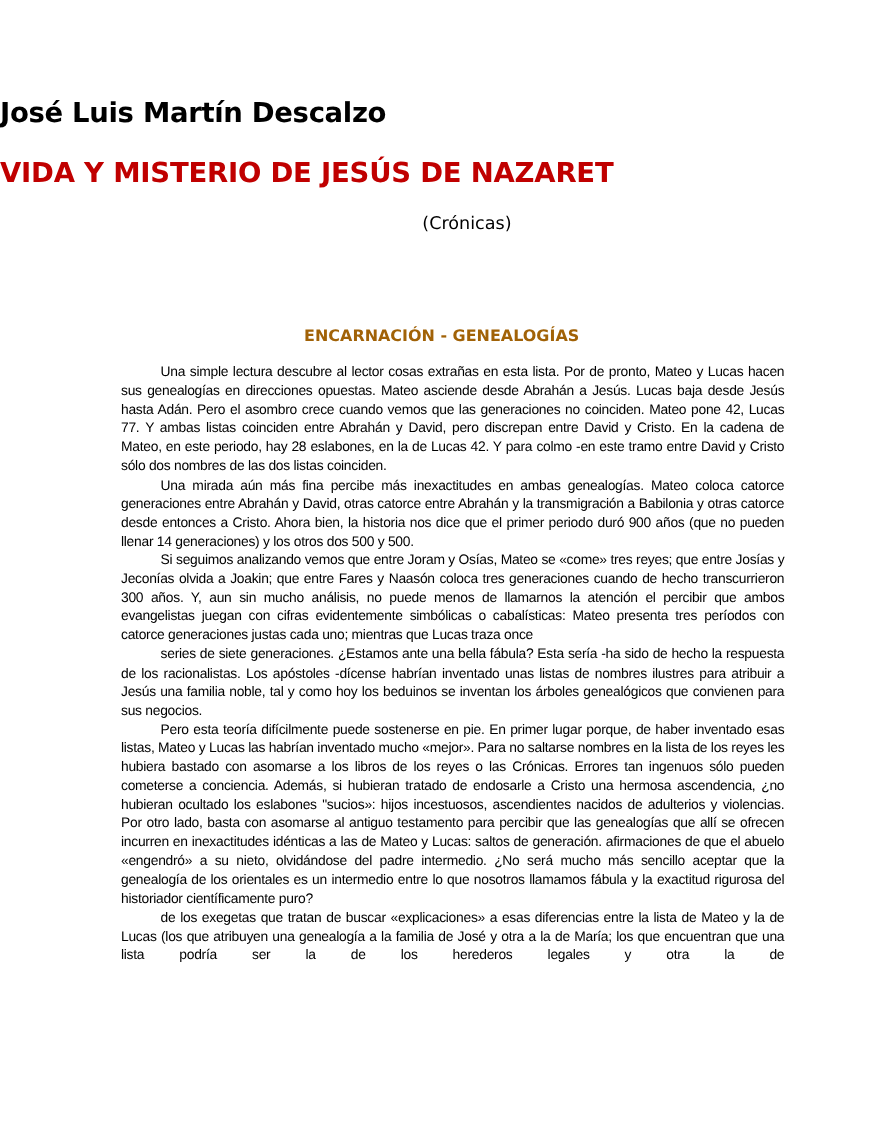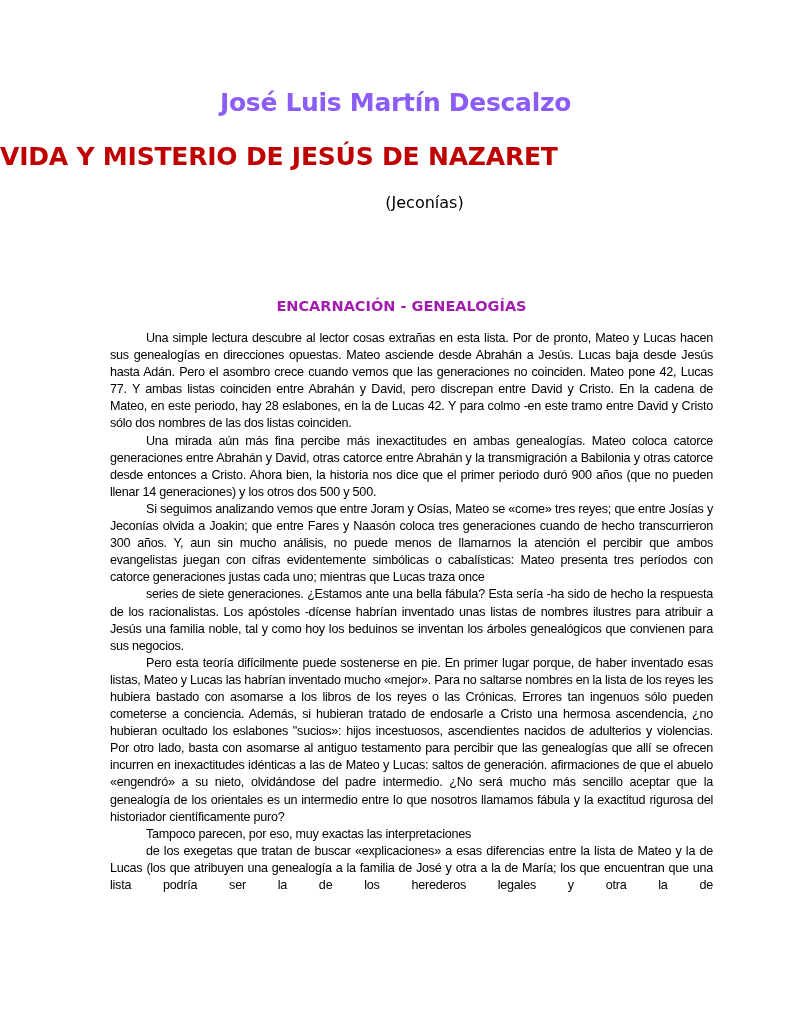--- a/index.html
+++ b/index.html
@@ -1,60 +1,59 @@
 <!DOCTYPE html>
 <html><head>
 <meta charset="utf-8">
 <style>
   html, body { margin: 0; padding: 0; background: #ffffff; }
   body { width: 791px; height: 1024px; position: relative; overflow: hidden; }
   .page { position: absolute; left: 0; top: 0; width: 791px; height: 1024px; background: #fff; }
   .author {
     position: absolute; left: 0; width: 791px; top: 88px;
-    text-align: center; color: #8b5cf6;
+    text-align: left; color: #000000;
     font-family: "DejaVu Sans", sans-serif; font-weight: bold; font-size: 25px;
     letter-spacing: -0.3px;
   }
   .title {
     position: absolute; left: 0; width: 791px; top: 142px;
     text-align: left; color: #c00000;
     font-family: "DejaVu Sans", sans-serif; font-weight: bold; font-size: 25px;
     letter-spacing: -0.2px;
   }
   .subtitle {
     position: absolute; left: 0; width: 791px; top: 193px;
     text-align: center; color: #000;
     font-family: "DejaVu Sans", sans-serif; font-size: 16px;
     padding-left: 58px; box-sizing: border-box;
   }
   .section-heading {
     position: absolute; left: 0; width: 791px; top: 298px;
-    text-align: center; color: #a21caf;
+    text-align: center; color: #a16207;
     font-family: "DejaVu Sans", sans-serif; font-weight: bold; font-size: 14.5px;
     padding-left: 12px; box-sizing: border-box;
   }
   .body {
     position: absolute; left: 110px; top: 330px; width: 603px;
     font-family: Liberation Sans, sans-serif; font-size: 12.6px; line-height: 17.1px;
     color: #000; letter-spacing: -0.25px;
   }
   .body p { margin: 0; text-align: justify; text-indent: 36px; }
   .body p.noindent-last { text-align-last: left; }
 </style>
 </head>
 <body>
 
 <div class="page">
   <div class="author">José Luis Martín Descalzo</div>
   <div class="title">VIDA Y MISTERIO DE JESÚS DE NAZARET</div>
-  <div class="subtitle">(Jeconías)</div>
+  <div class="subtitle">(Crónicas)</div>
   <div class="section-heading">ENCARNACIÓN - GENEALOGÍAS</div>
 
   <div class="body">
     <p>Una simple lectura descubre al lector cosas extrañas en esta lista. Por de pronto, Mateo y Lucas hacen sus genealogías en direcciones opuestas. Mateo asciende desde Abrahán a Jesús. Lucas baja desde Jesús hasta Adán. Pero el asombro crece cuando vemos que las generaciones no coinciden. Mateo pone 42, Lucas 77. Y ambas listas coinciden entre Abrahán y David, pero discrepan entre David y Cristo. En la cadena de Mateo, en este periodo, hay 28 eslabones, en la de Lucas 42. Y para colmo -en este tramo entre David y Cristo sólo dos nombres de las dos listas coinciden.</p>
     <p>Una mirada aún más fina percibe más inexactitudes en ambas genealogías. Mateo coloca catorce generaciones entre Abrahán y David, otras catorce entre Abrahán y la transmigración a Babilonia y otras catorce desde entonces a Cristo. Ahora bien, la historia nos dice que el primer periodo duró 900 años (que no pueden llenar 14 generaciones) y los otros dos 500 y 500.</p>
     <p>Si seguimos analizando vemos que entre Joram y Osías, Mateo se «come» tres reyes; que entre Josías y Jeconías olvida a Joakin; que entre Fares y Naasón coloca tres generaciones cuando de hecho transcurrieron 300 años. Y, aun sin mucho análisis, no puede menos de llamarnos la atención el percibir que ambos evangelistas juegan con cifras evidentemente simbólicas o cabalísticas: Mateo presenta tres períodos con catorce generaciones justas cada uno; mientras que Lucas traza once</p>
     <p>series de siete generaciones. ¿Estamos ante una bella fábula? Esta sería -ha sido de hecho la respuesta de los racionalistas. Los apóstoles -dícense habrían inventado unas listas de nombres ilustres para atribuir a Jesús una familia noble, tal y como hoy los beduinos se inventan los árboles genealógicos que convienen para sus negocios.</p>
     <p>Pero esta teoría difícilmente puede sostenerse en pie. En primer lugar porque, de haber inventado esas listas, Mateo y Lucas las habrían inventado mucho «mejor». Para no saltarse nombres en la lista de los reyes les hubiera bastado con asomarse a los libros de los reyes o las Crónicas. Errores tan ingenuos sólo pueden cometerse a conciencia. Además, si hubieran tratado de endosarle a Cristo una hermosa ascendencia, ¿no hubieran ocultado los eslabones "sucios»: hijos incestuosos, ascendientes nacidos de adulterios y violencias. Por otro lado, basta con asomarse al antiguo testamento para percibir que las genealogías que allí se ofrecen incurren en inexactitudes idénticas a las de Mateo y Lucas: saltos de generación. afirmaciones de que el abuelo «engendró» a su nieto, olvidándose del padre intermedio. ¿No será mucho más sencillo aceptar que la genealogía de los orientales es un intermedio entre lo que nosotros llamamos fábula y la exactitud rigurosa del historiador científicamente puro?</p>
-    <p>Tampoco parecen, por eso, muy exactas las interpretaciones</p>
     <p class="noindent-last" style="text-align-last: justify;">de los exegetas que tratan de buscar «explicaciones» a esas diferencias entre la lista de Mateo y la de Lucas (los que atribuyen una genealogía a la familia de José y otra a la de María; los que encuentran que una lista podría ser la de los herederos legales y otra la de</p>
   </div>
 </div>
 
 </body></html>

